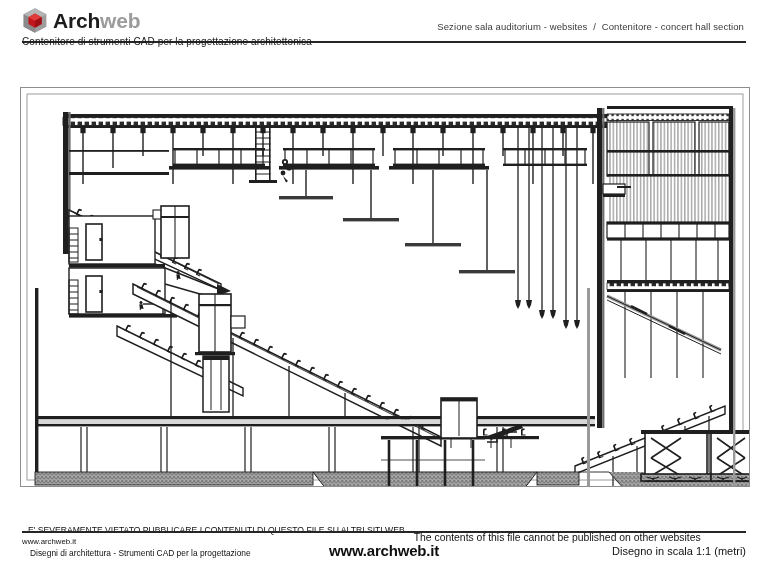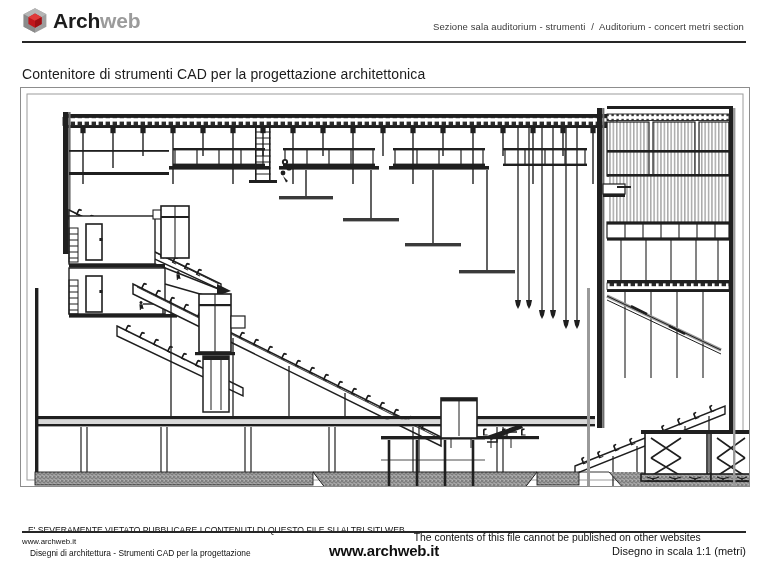--- a/index.html
+++ b/index.html
@@ -24,21 +24,21 @@
   .header-right{
     position:absolute;right:24px;top:21px;
     font-size:9.5px;color:#3a3a3a;white-space:nowrap;letter-spacing:.1px;
   }
   .header-right .sep{padding:0 3px;}
 
   .hrule{
     position:absolute;left:22px;top:41px;width:724px;height:2px;background:#262626;
   }
   .subtitle{
-    position:absolute;left:22px;top:66px;font-size:14px;color:#1b1b1b;letter-spacing:.1px;
+    position:absolute;left:22px;top:36px;font-size:10px;color:#1b1b1b;letter-spacing:.1px;
   }
 
   
   .frame{
     position:absolute;left:20px;top:87px;width:728px;height:398px;
     border:1px solid #8d8d8d;background:#fff;overflow:hidden;
   }
   .frame svg{display:block;width:728px;height:398px;}
 
   
@@ -78,23 +78,23 @@
           <polygon points="13,6.6 19.6,10.2 13,13.8 6.4,10.2" fill="#e03a3a"></polygon>
           <polygon points="13,13.8 19.6,10.2 19.6,17.1 13,20.7" fill="#9e0f14"></polygon>
         </svg>
       </span>
       <span class="logo-text">
         <span class="b1">Arch</span><span class="b2">web</span>
       </span>
     </div>
 
     <div class="header-right">
-      <span>Sezione sala auditorium - strumenti</span>
+      <span>Sezione sala auditorium - websites</span>
       <span class="sep">/</span>
-      <span>Auditorium - concert metri section</span>
+      <span>Contenitore - concert hall section</span>
     </div>
 
     <div class="hrule"></div>
     <div class="subtitle">Contenitore di strumenti CAD per la progettazione architettonica</div>
   </div>
 
   <div class="frame">
     <svg viewBox="0 0 728 398">
       <defs>
 

